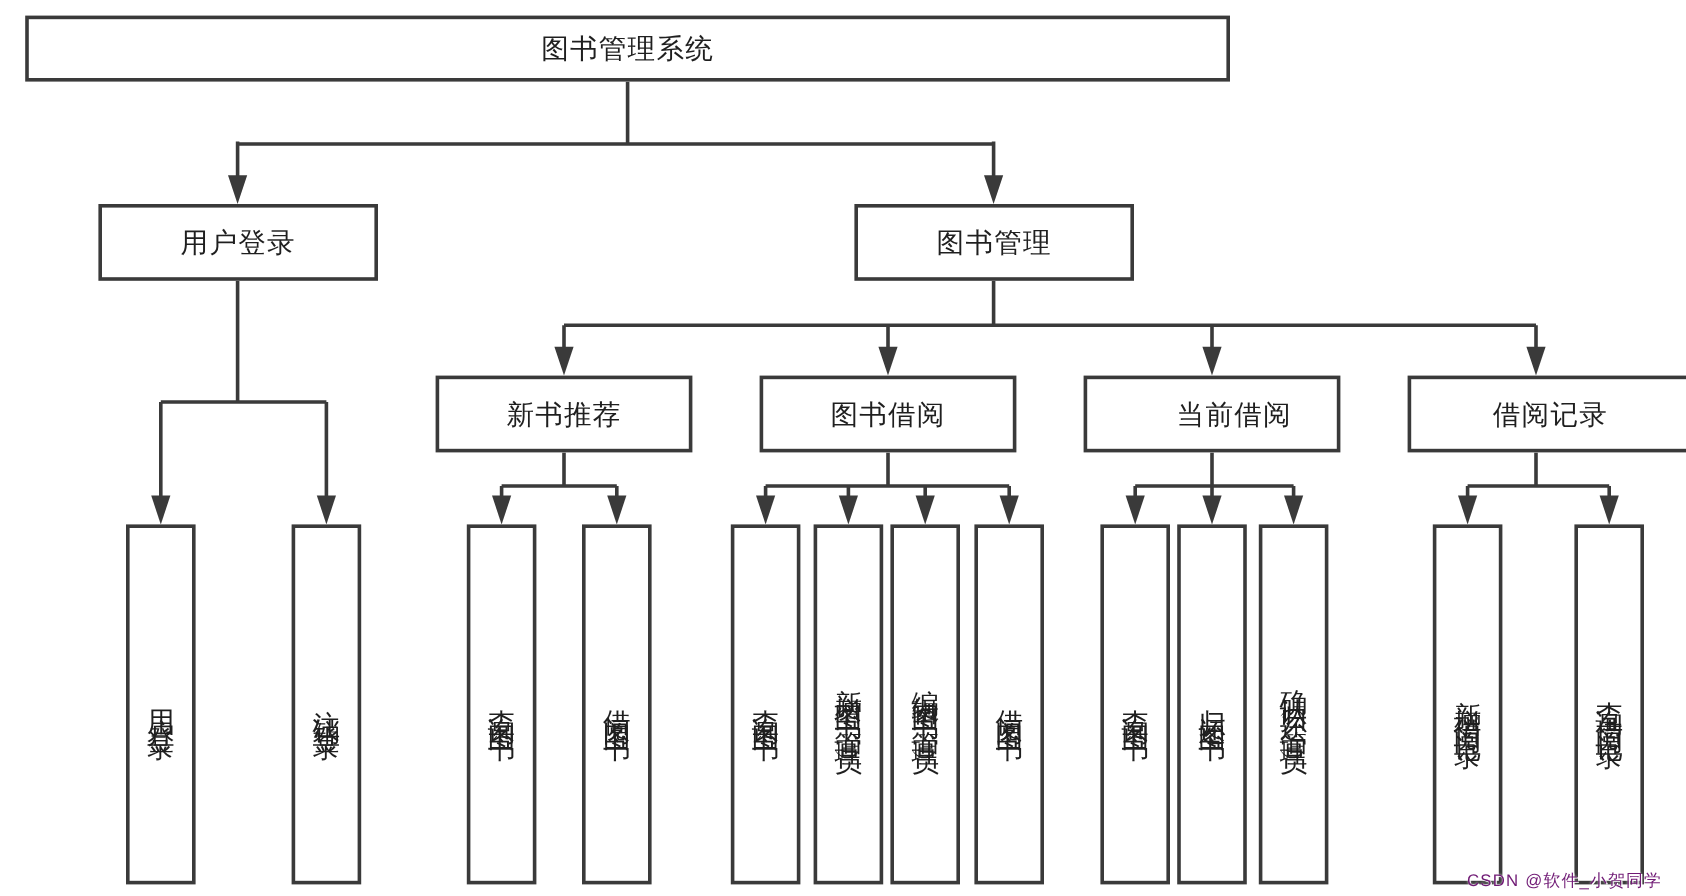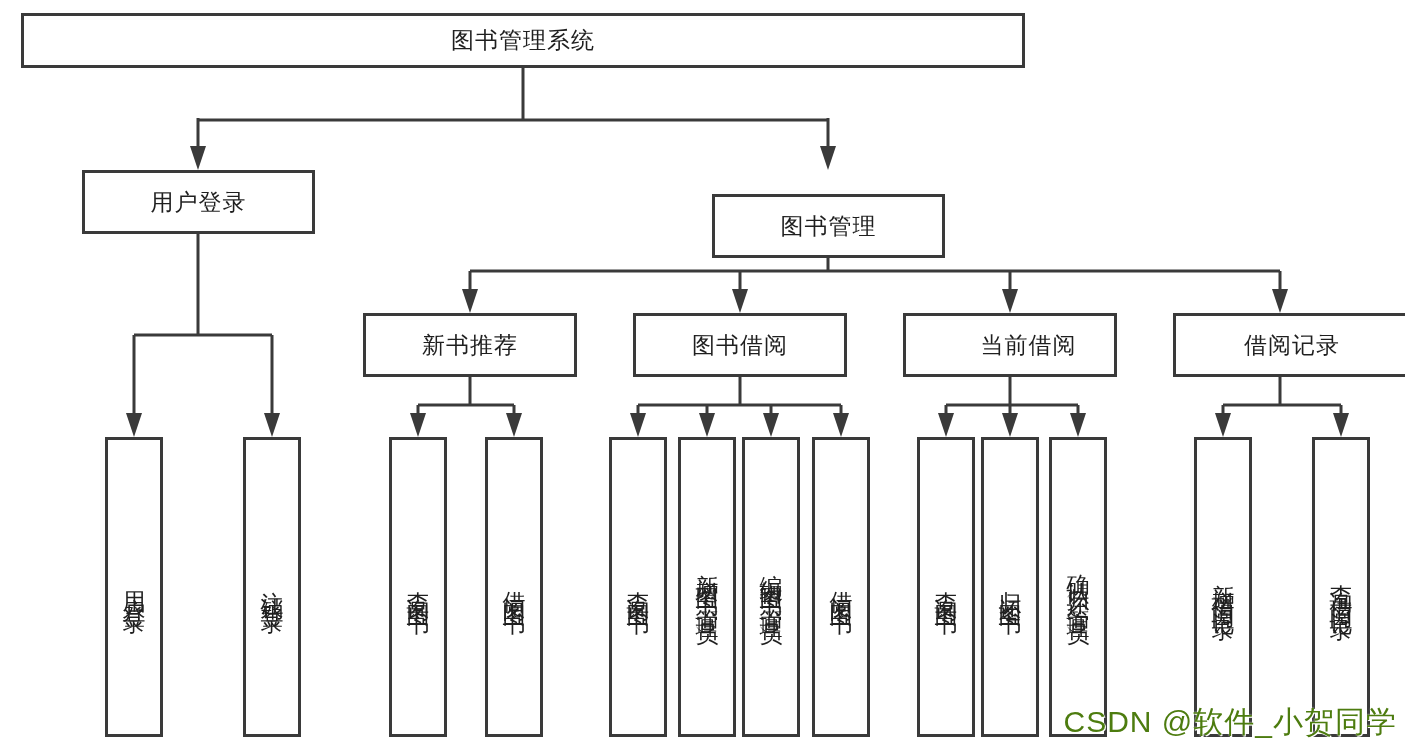--- a/index.html
+++ b/index.html
@@ -40,24 +40,24 @@
   .vtext {
     writing-mode: vertical-rl;
     text-orientation: mixed;
     font-size: 23px;
     letter-spacing: 7px;
     line-height: 1;
     max-height: 288px;
   }
   .watermark {
     position: absolute;
-    right: 8px;
+    right: 20px;
     bottom: 4px;
-    font-size: 30px;
-    color: #4d7c0f;
+    font-size: 14px;
+    color: #701a75;
     letter-spacing: 1px;
     text-shadow: 0 0 2px #ffffff, 1px 1px 0 #ffffff;
     z-index: 5;
     white-space: nowrap;
   }
 </style>
 </head>
 <body>
 
 <div class="canvas">
@@ -125,21 +125,21 @@
     </g>
   </svg>
 
   <div class="box" style="left:21px; top:13px; width:1004px; height:55px;font-family:Liberation Mono, monospace;">
     <span class="hlabel">图书管理系统</span>
   </div>
 
   <div class="box" style="left:82px; top:170px; width:233px; height:64px;">
     <span class="hlabel">用户登录</span>
   </div>
-  <div class="box" style="left:712px; top:170px; width:233px; height:64px;margin-top:24px;">
+  <div class="box" style="left:712px; top:170px; width:233px; height:64px;">
     <span class="hlabel">图书管理</span>
   </div>
 
   <div class="box" style="left:633px; top:313px; width:214px; height:64px;">
     <span class="hlabel">图书借阅</span>
   </div>
   <div class="box" style="left:363px; top:313px; width:214px; height:64px;">
     <span class="hlabel">新书推荐</span>
   </div>
   <div class="box" style="left:903px; top:313px; width:214px; height:64px;padding-left:37px;">

